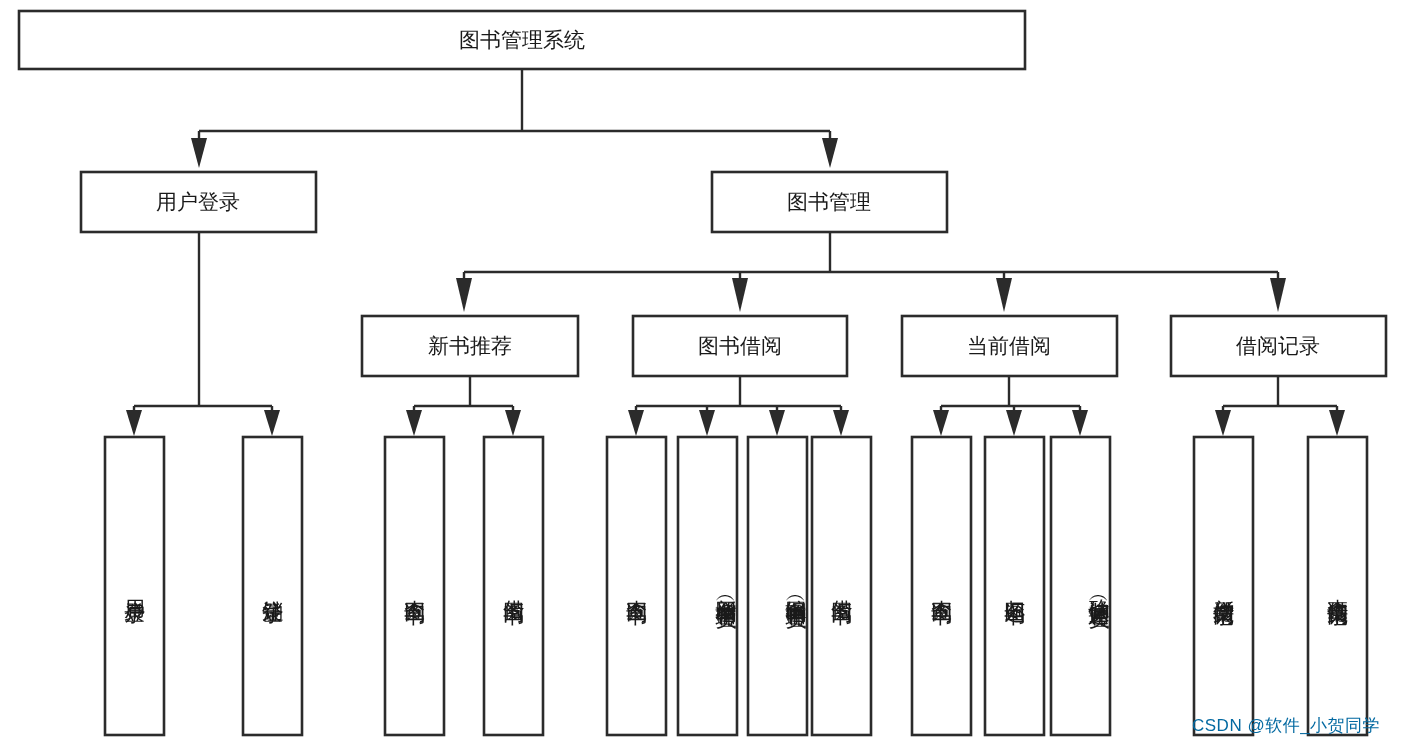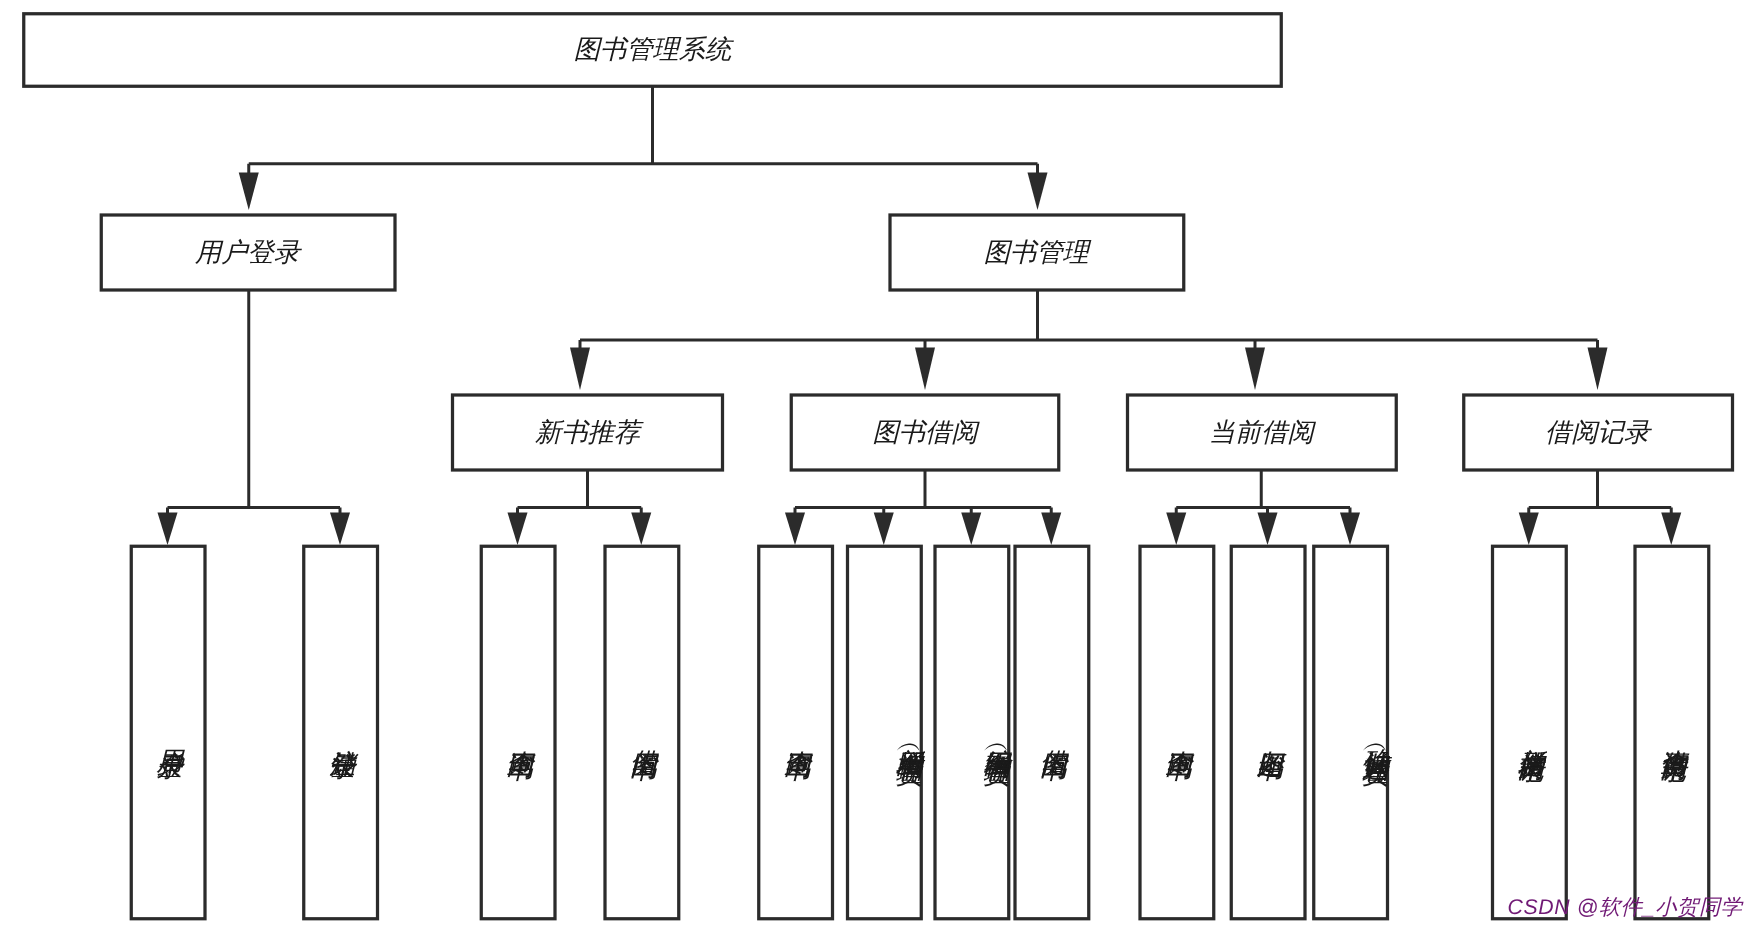--- a/index.html
+++ b/index.html
@@ -11,21 +11,20 @@
     width: 1405px;
     height: 747px;
     font-family: "Liberation Sans", "DejaVu Sans", sans-serif;
     overflow: hidden;
   }
   #diagram-root {
     position: relative;
     width: 1117px;
     height: 747px;
     background: #ffffff;
-    font-style: italic;
   }
   svg#flowchart {
     position: absolute;
     left: 0;
     top: 0;
     width: 1405px;
     height: 747px;
     display: block;
   }
   .node-rect {
@@ -63,24 +62,23 @@
     align-items: center;
     justify-content: center;
     text-align: center;
     white-space: nowrap;
     pointer-events: none;
   }
   .watermark {
     position: absolute;
     font-family: "Liberation Sans", "DejaVu Sans", sans-serif;
     font-size: 17px;
-    color: #701a75;
+    color: #0369a1;
     white-space: nowrap;
     letter-spacing: 0.5px;
-    margin-left: 14px;
   }
 </style>
 </head>
 <body>
 
 <div id="diagram-root">
 
   <svg id="flowchart" viewBox="0 0 1405 747">
 
     <g>

